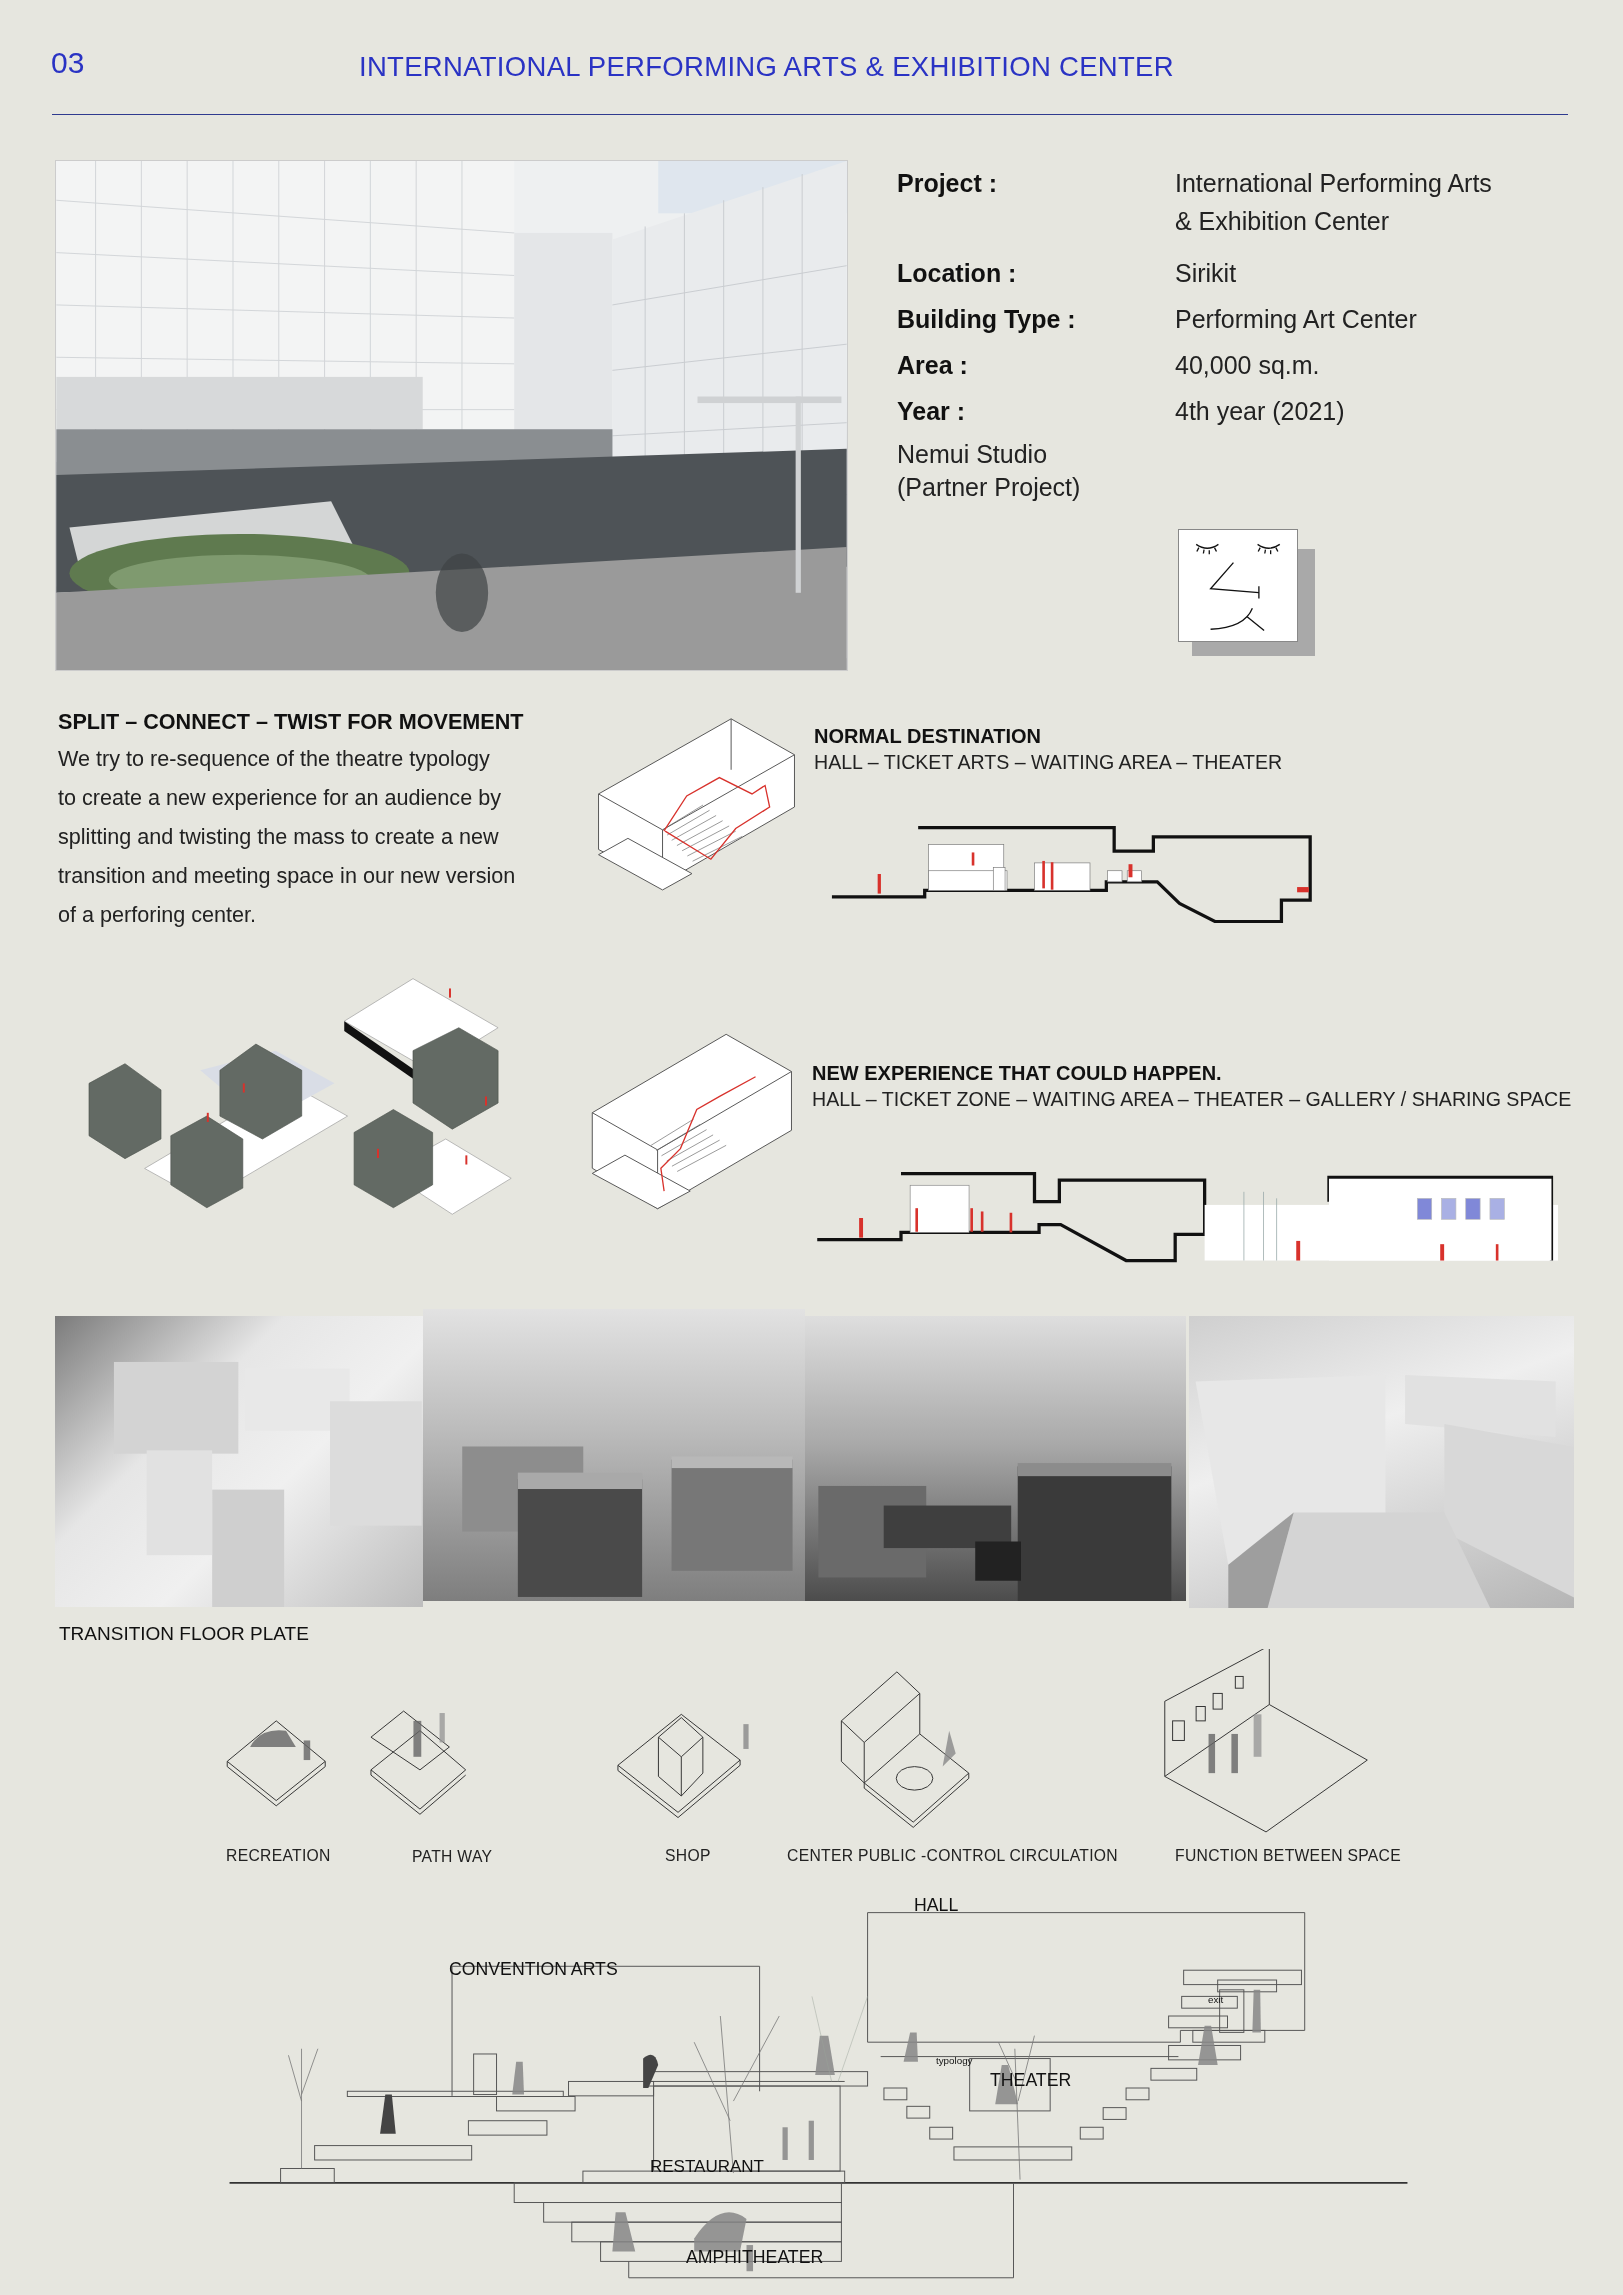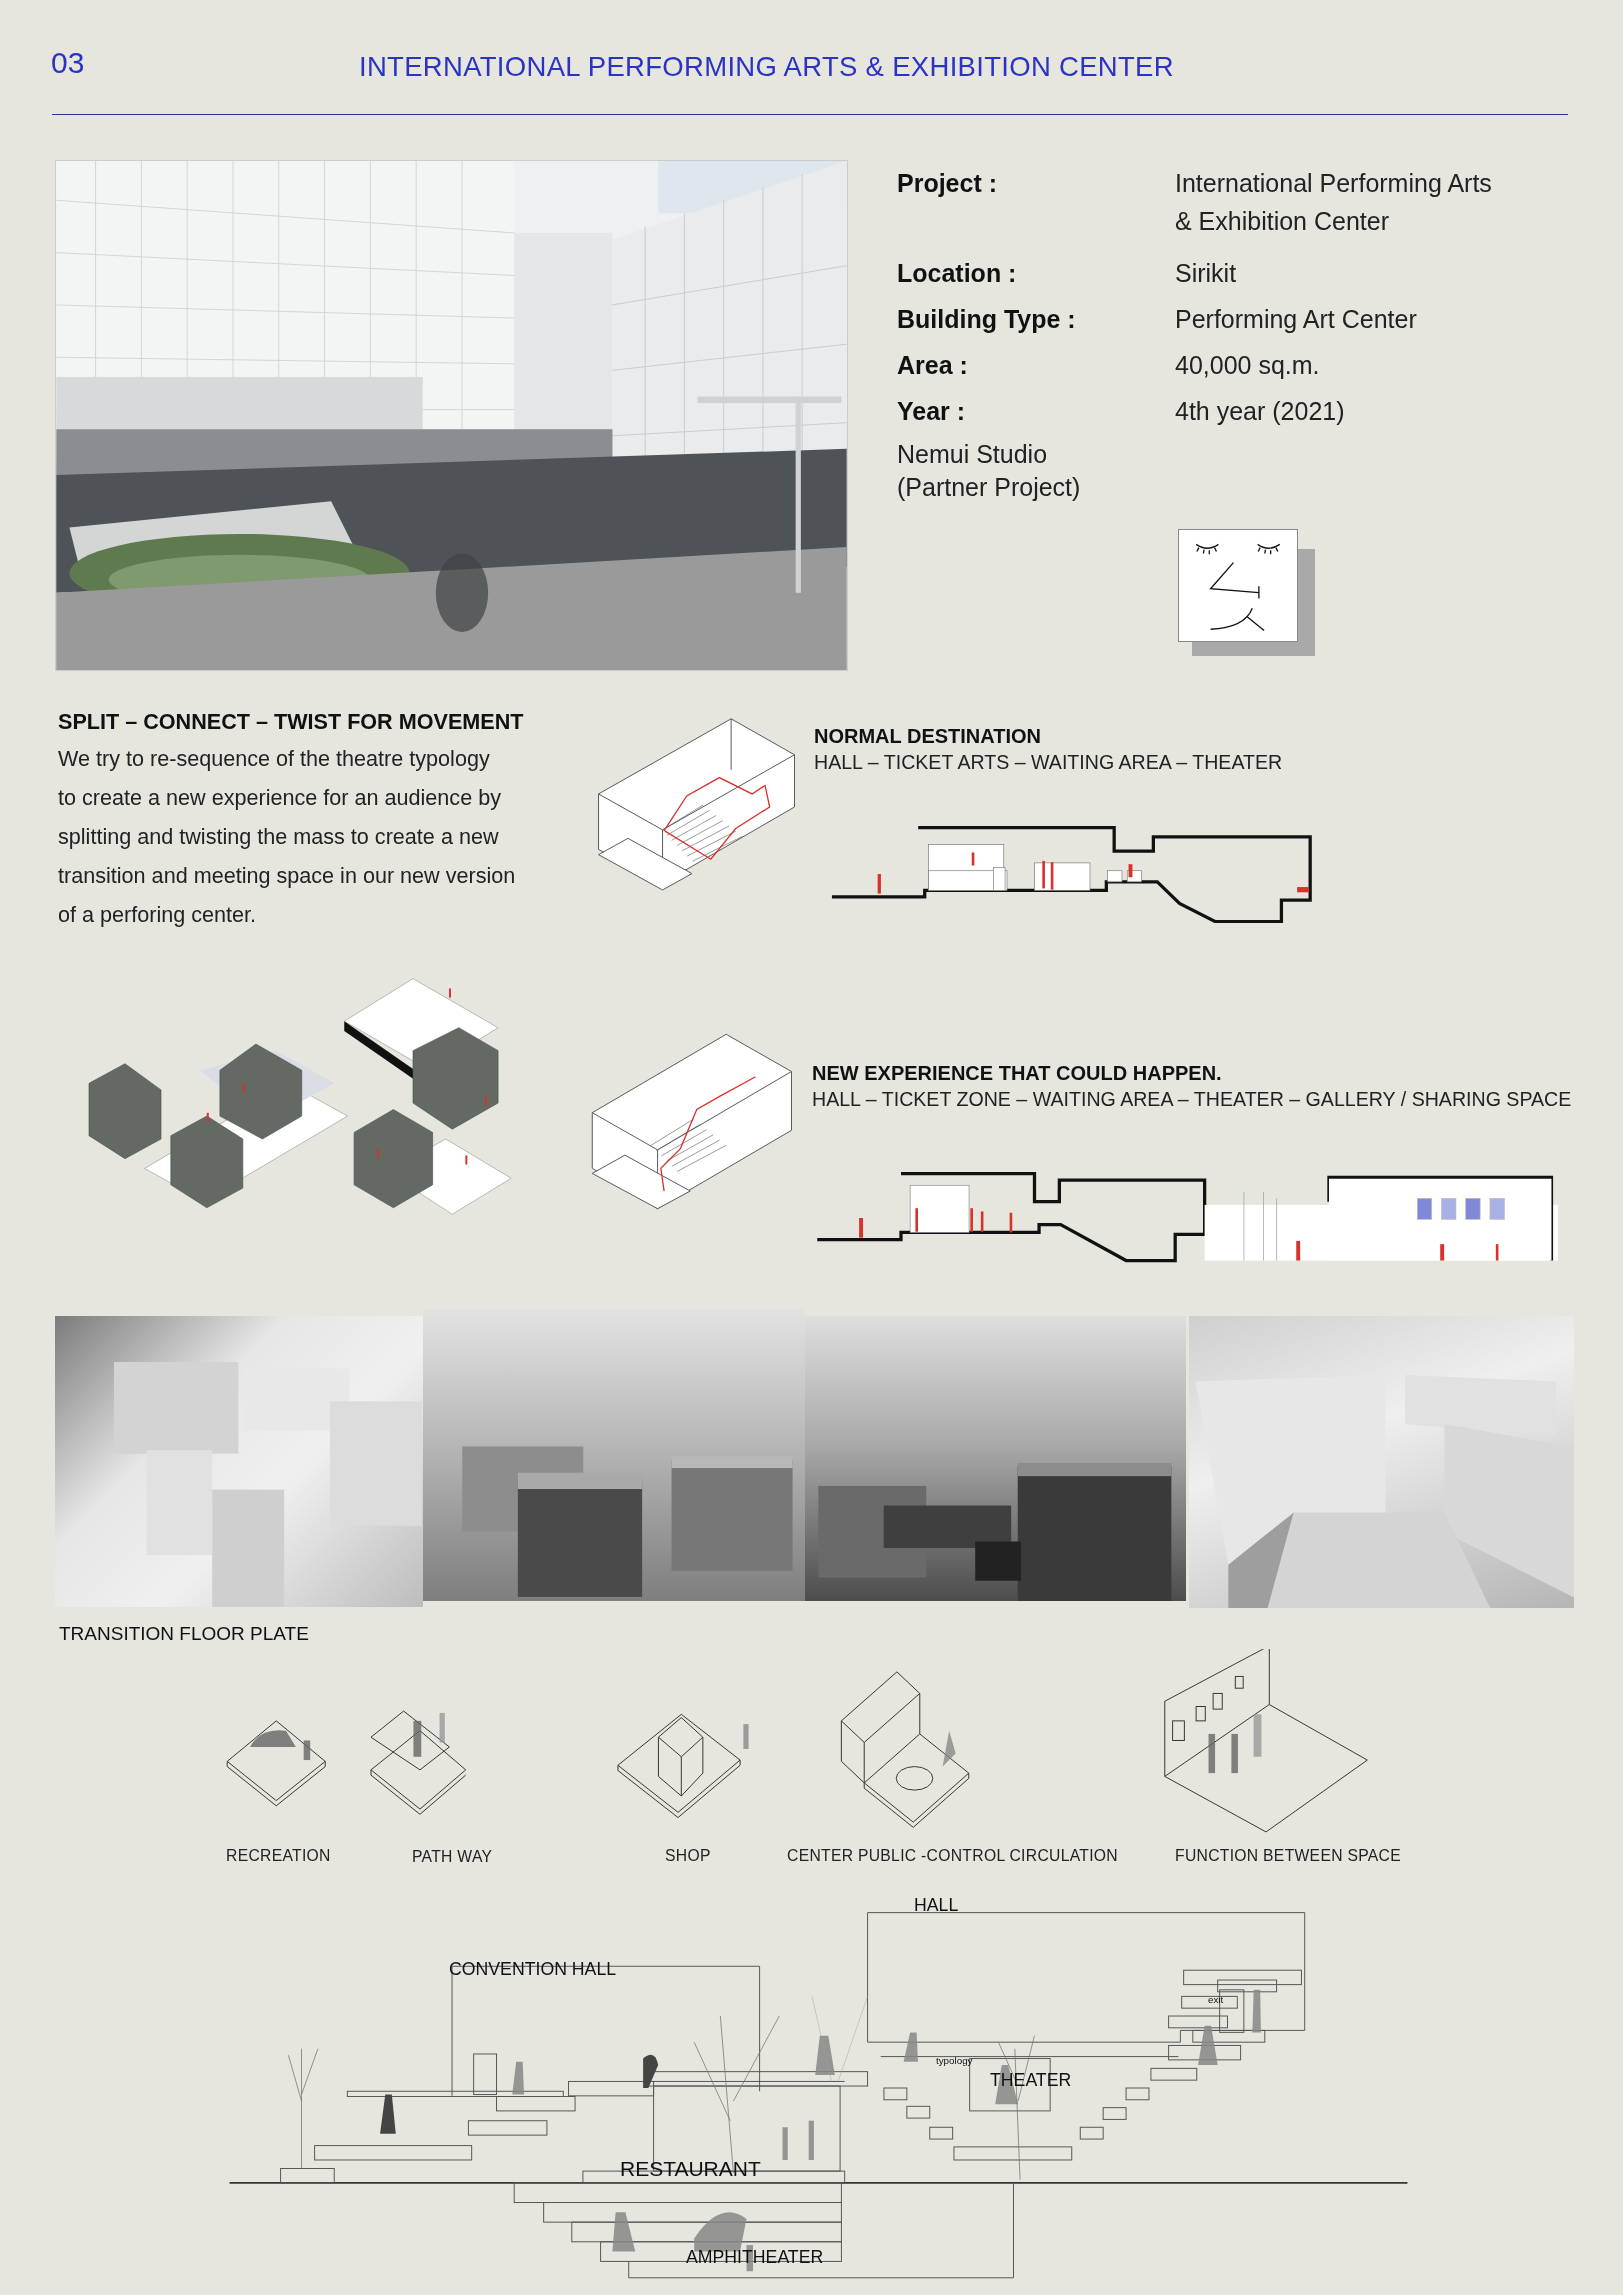--- a/index.html
+++ b/index.html
@@ -453,19 +453,19 @@
         <line x1="1212" y1="300" x2="1185" y2="240"></line>
     </g>
     <g stroke="#9aa39a" stroke-width="1" fill="none" opacity="0.7">
       <line x1="930" y1="300" x2="900" y2="170"></line>
         <line x1="940" y1="300" x2="985" y2="170"></line>
     </g>
   </svg>
 </div>
 
 <div class="abs sec-label" style="left:914px;top:1895px;">HALL</div>
-<div class="abs sec-label" style="left:449px;top:1959px;">CONVENTION HALL</div>
+<div class="abs sec-label" style="left:449px;top:1959px;">CONVENTION ARTS</div>
 <div class="abs" style="left:1208px;top:1994px;font-size:9.8px;">exit</div>
 <div class="abs" style="left:936px;top:2055px;font-size:9.8px;">typology</div>
 <div class="abs sec-label" style="left:990px;top:2070px;">THEATER</div>
-<div class="abs sec-label" style="left:620px;top:2157px;font-size:21px;">RESTAURANT</div>
+<div class="abs sec-label" style="left:650px;top:2157px;font-size:17px;">RESTAURANT</div>
 <div class="abs sec-label" style="left:686px;top:2247px;font-size:17.7px;">AMPHITHEATER</div>
 
 
 </body></html>

